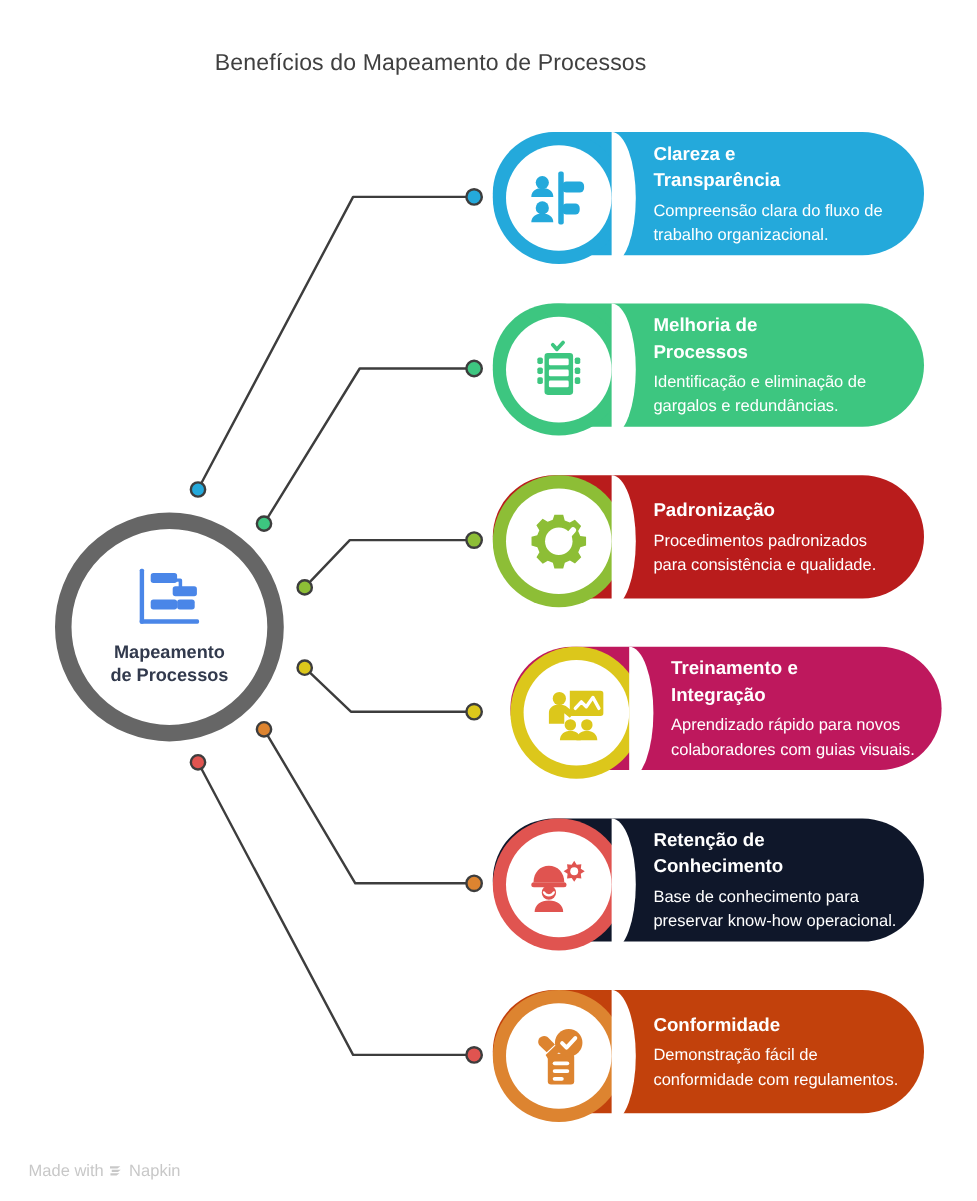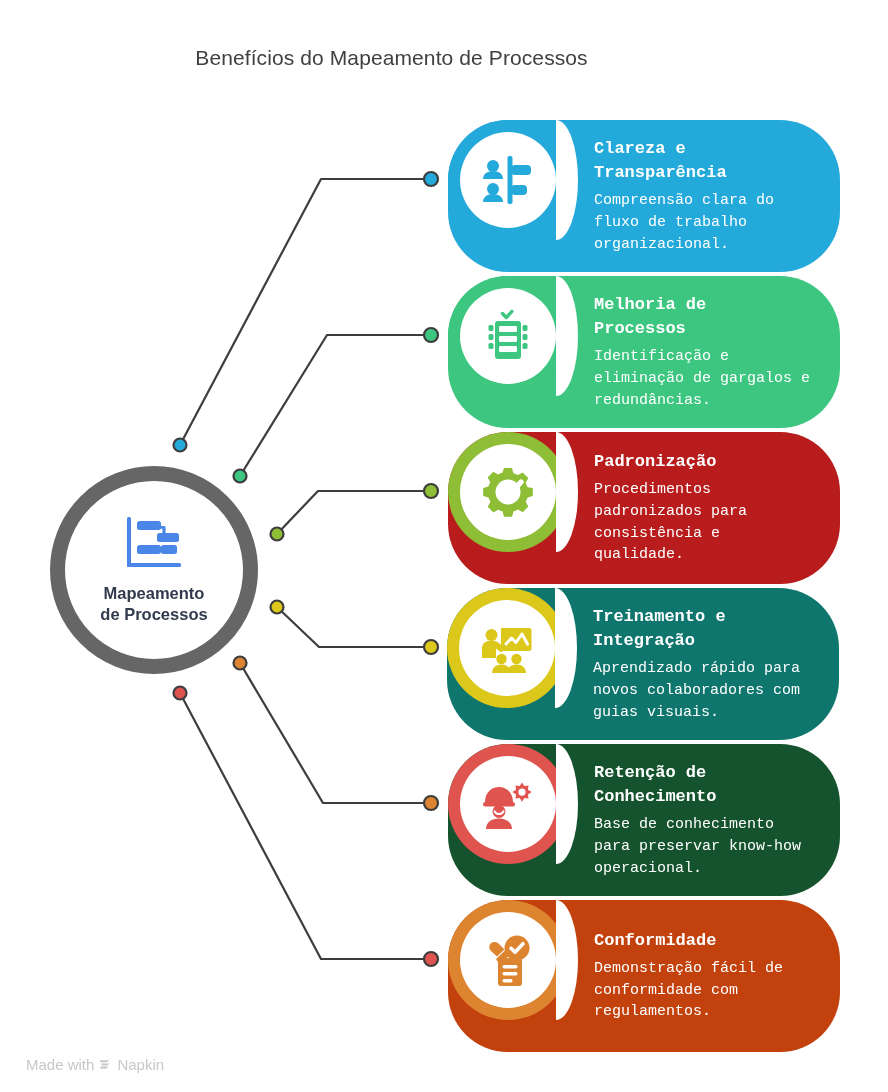--- a/index.html
+++ b/index.html
@@ -32,23 +32,23 @@
   }
   .hub-icon { width: 62px; height: 58px; margin-bottom: 10px; }
   .hub-label {
     font-size: 16.5px; font-weight: 700; color: #323a4d;
     line-height: 1.3; text-align: center;
   }
 
   
   .card {
     position: absolute;
-    width: 392px; height: 152px;
+    width: 392px; height: 112px;
     border-radius: 60px;
-    display: flex; align-items: stretch; font-family: Liberation Mono, monospace;
+    display: flex; align-items: stretch;
   }
   .card-badge {
     position: absolute; left: 0; top: 0;
     width: 120px; height: 120px; border-radius: 50%;
     display: flex; align-items: center; justify-content: center;
   }
   .card-badge::before {
     content: ""; position: absolute;
     left: 12px; top: 12px; width: 96px; height: 96px;
     border-radius: 50%; background: #ffffff;
@@ -194,21 +194,21 @@
     </div>
     <div class="badge-notch"></div>
     <div class="card-body">
       <div class="card-title">
         <span>Padronização</span>
       </div>
       <div class="card-desc">Procedimentos padronizados para consistência e qualidade.</div>
     </div>
   </div>
 
-  <div class="card" style="left:447px; top:588px; background:#0f766e;">
+  <div class="card" style="left:464px; top:588px; background:#be185d;">
     <div class="card-badge" style="background:#dcc71b;">
       <svg class="badge-icon" viewBox="0 0 56 56">
         <g fill="#dcc71b">
           <circle cx="12.5" cy="15" r="6"></circle>
           <path d="M3 38V28c0-4.6 4-7.5 9.5-7.5 3 0 5.6.9 7.3 2.4l6.2 5.1-4 4.6-5-4.1V38z"></path>
           <path d="M22 8h28a2.5 2.5 0 0 1 2.5 2.5v18A2.5 2.5 0 0 1 50 31H22z"></path>
           <circle cx="22.5" cy="39" r="5.2"></circle>
           <circle cx="37.5" cy="39" r="5.2"></circle>
           <path d="M13 53c0-5.3 4.2-8.6 9.5-8.6S32 47.7 32 53z"></path>
           <path d="M28 53c0-5.3 4.2-8.6 9.5-8.6S47 47.7 47 53z"></path>
@@ -219,21 +219,21 @@
     <div class="badge-notch"></div>
     <div class="card-body">
       <div class="card-title">
         <span>Treinamento e</span><br>
         <span>Integração</span>
       </div>
       <div class="card-desc">Aprendizado rápido para novos colaboradores com guias visuais.</div>
     </div>
   </div>
 
-  <div class="card" style="left:448px; top:744px; background:#14532d;">
+  <div class="card" style="left:448px; top:744px; background:#0f172a;">
     <div class="card-badge" style="background:#e05450;">
       <svg class="badge-icon" viewBox="0 0 56 56">
         <g fill="#e05450">
           <path d="M5 26c0-9 6.2-15 14-15s14 6 14 15z"></path>
           <rect x="3" y="26" width="32" height="4.6" rx="2.3"></rect>
           <circle cx="19" cy="35.5" r="6.5"></circle>
           <path d="M6 53c0-6.4 5.6-10.4 13-10.4S32 46.6 32 53z"></path>
           <path d="M42 6.5l2.3 3.6 4.2-.5-.5 4.2 3.6 2.3-3.6 2.3.5 4.2-4.2-.5L42 25.7l-2.3-3.6-4.2.5.5-4.2-3.6-2.3 3.6-2.3-.5-4.2 4.2.5z"></path>
         </g>
         <circle cx="42" cy="16.1" r="3.6" fill="#ffffff"></circle>

